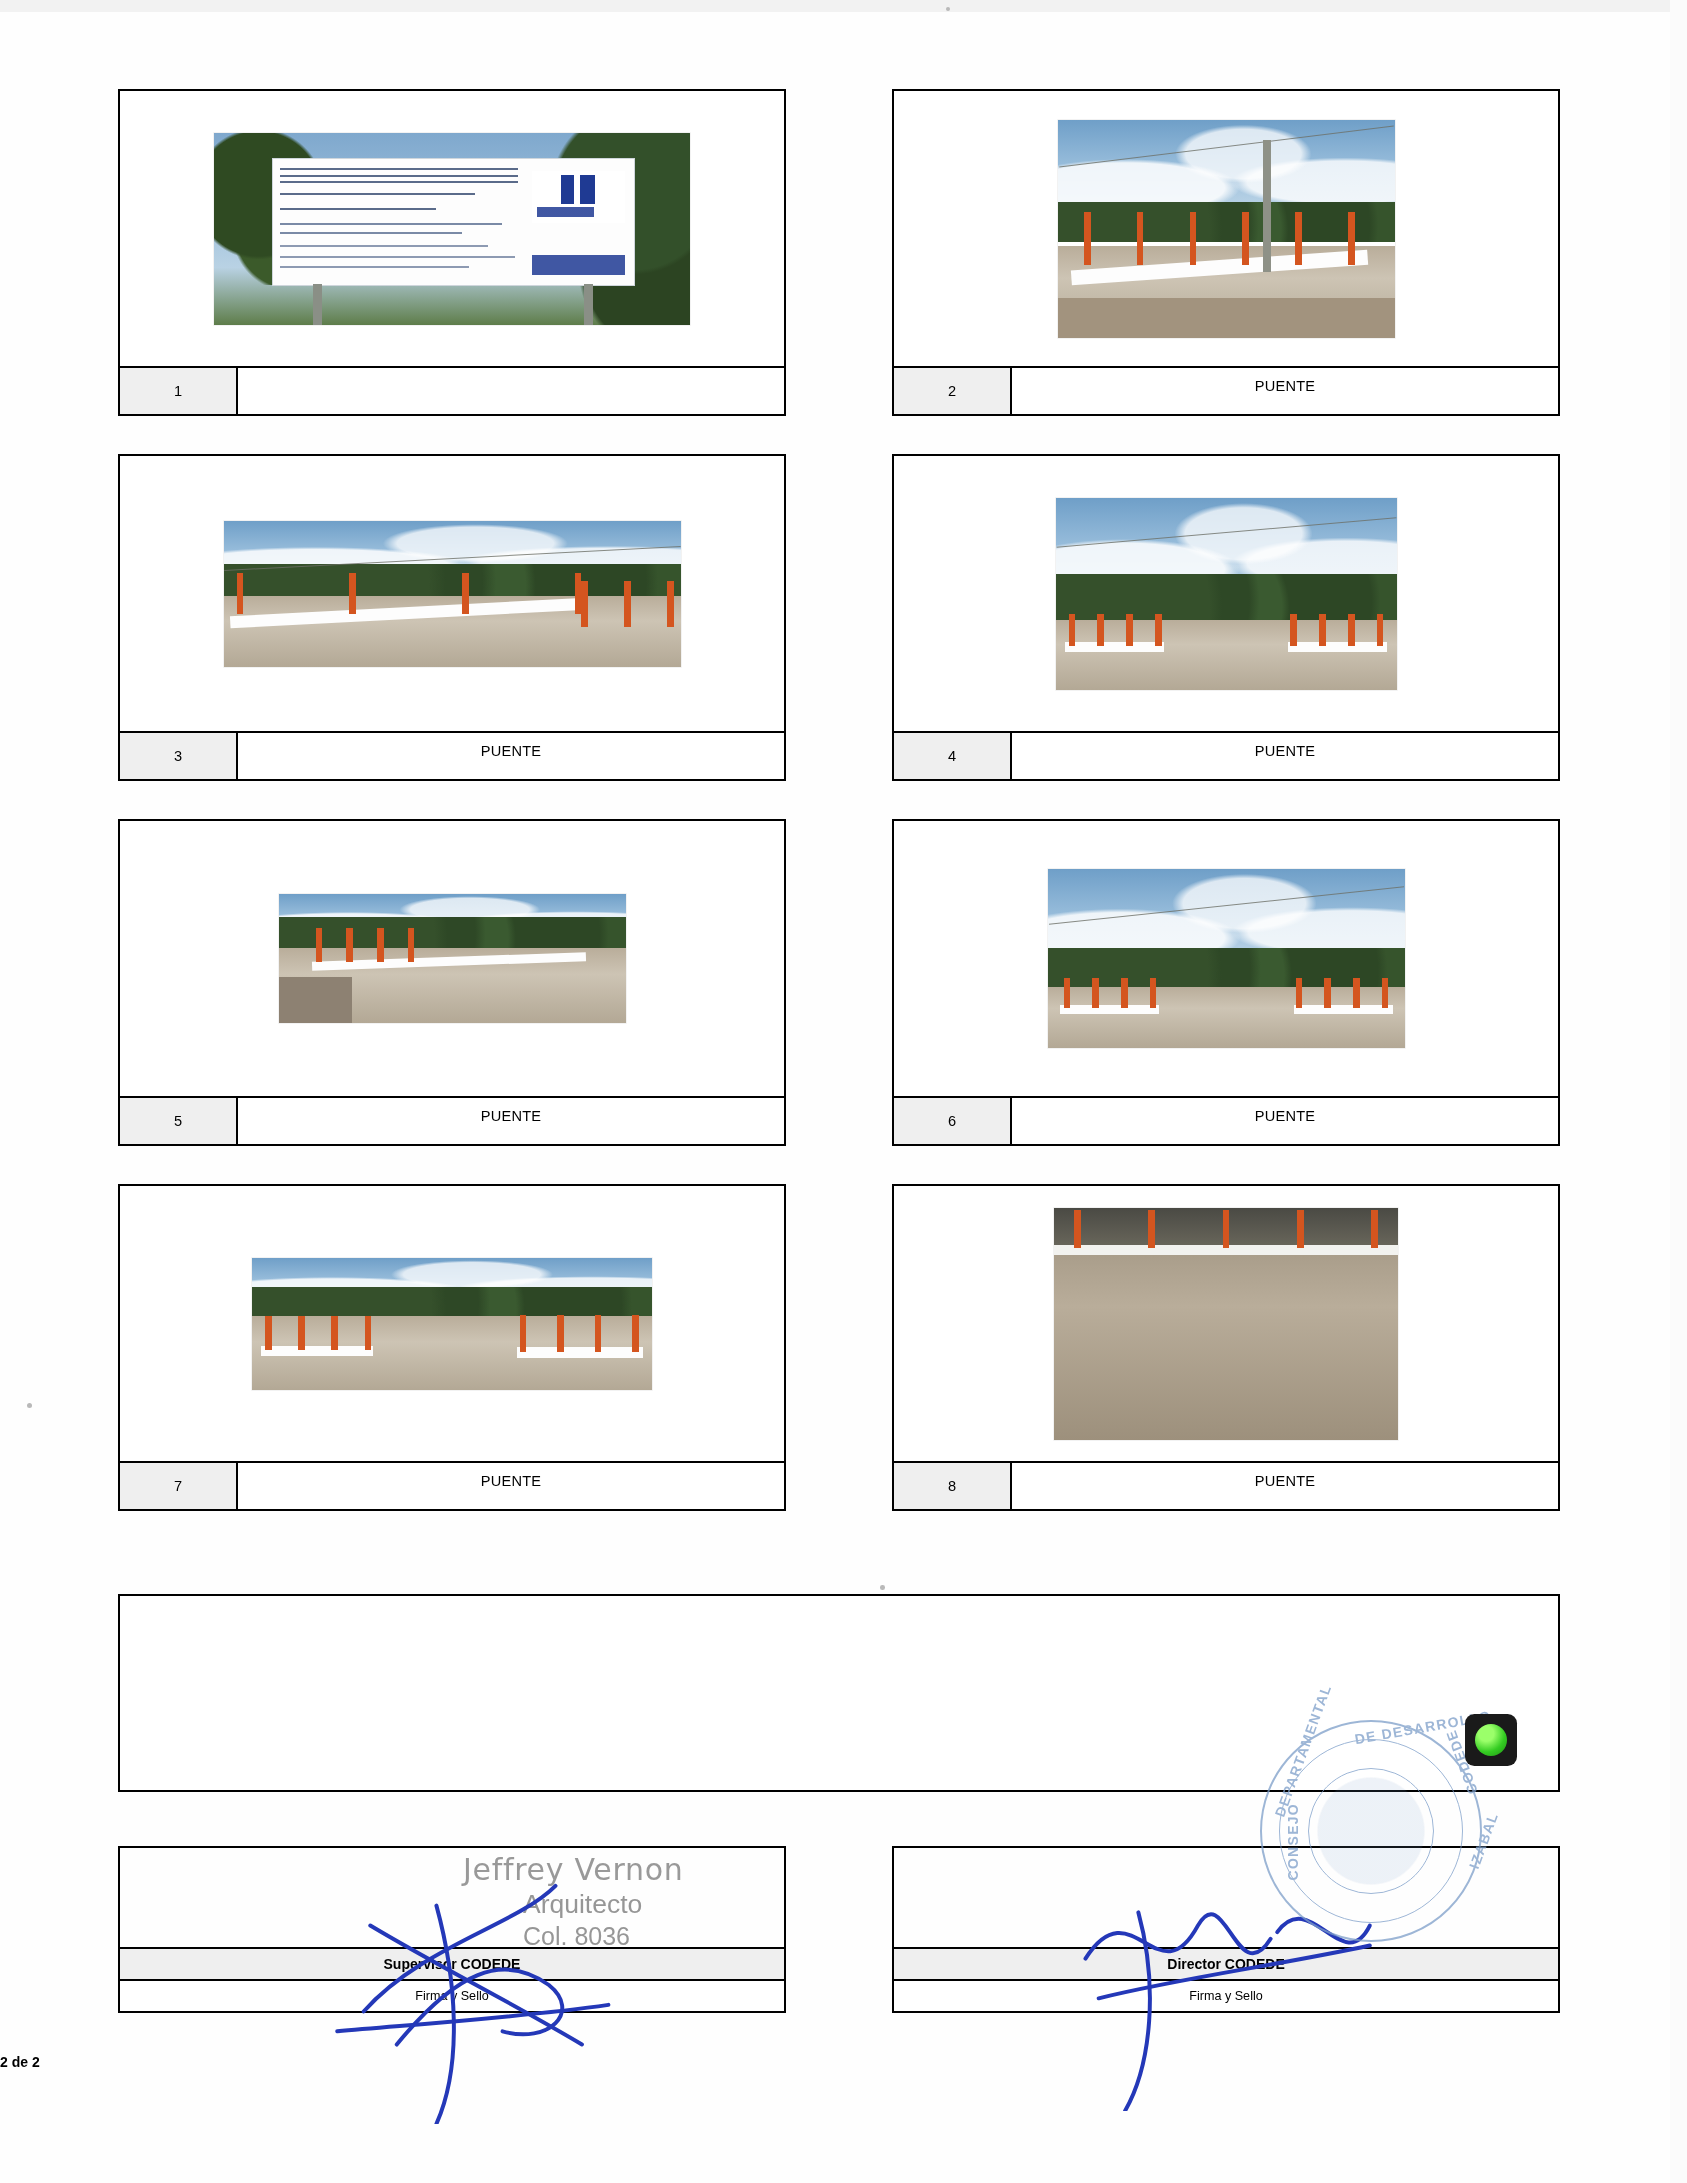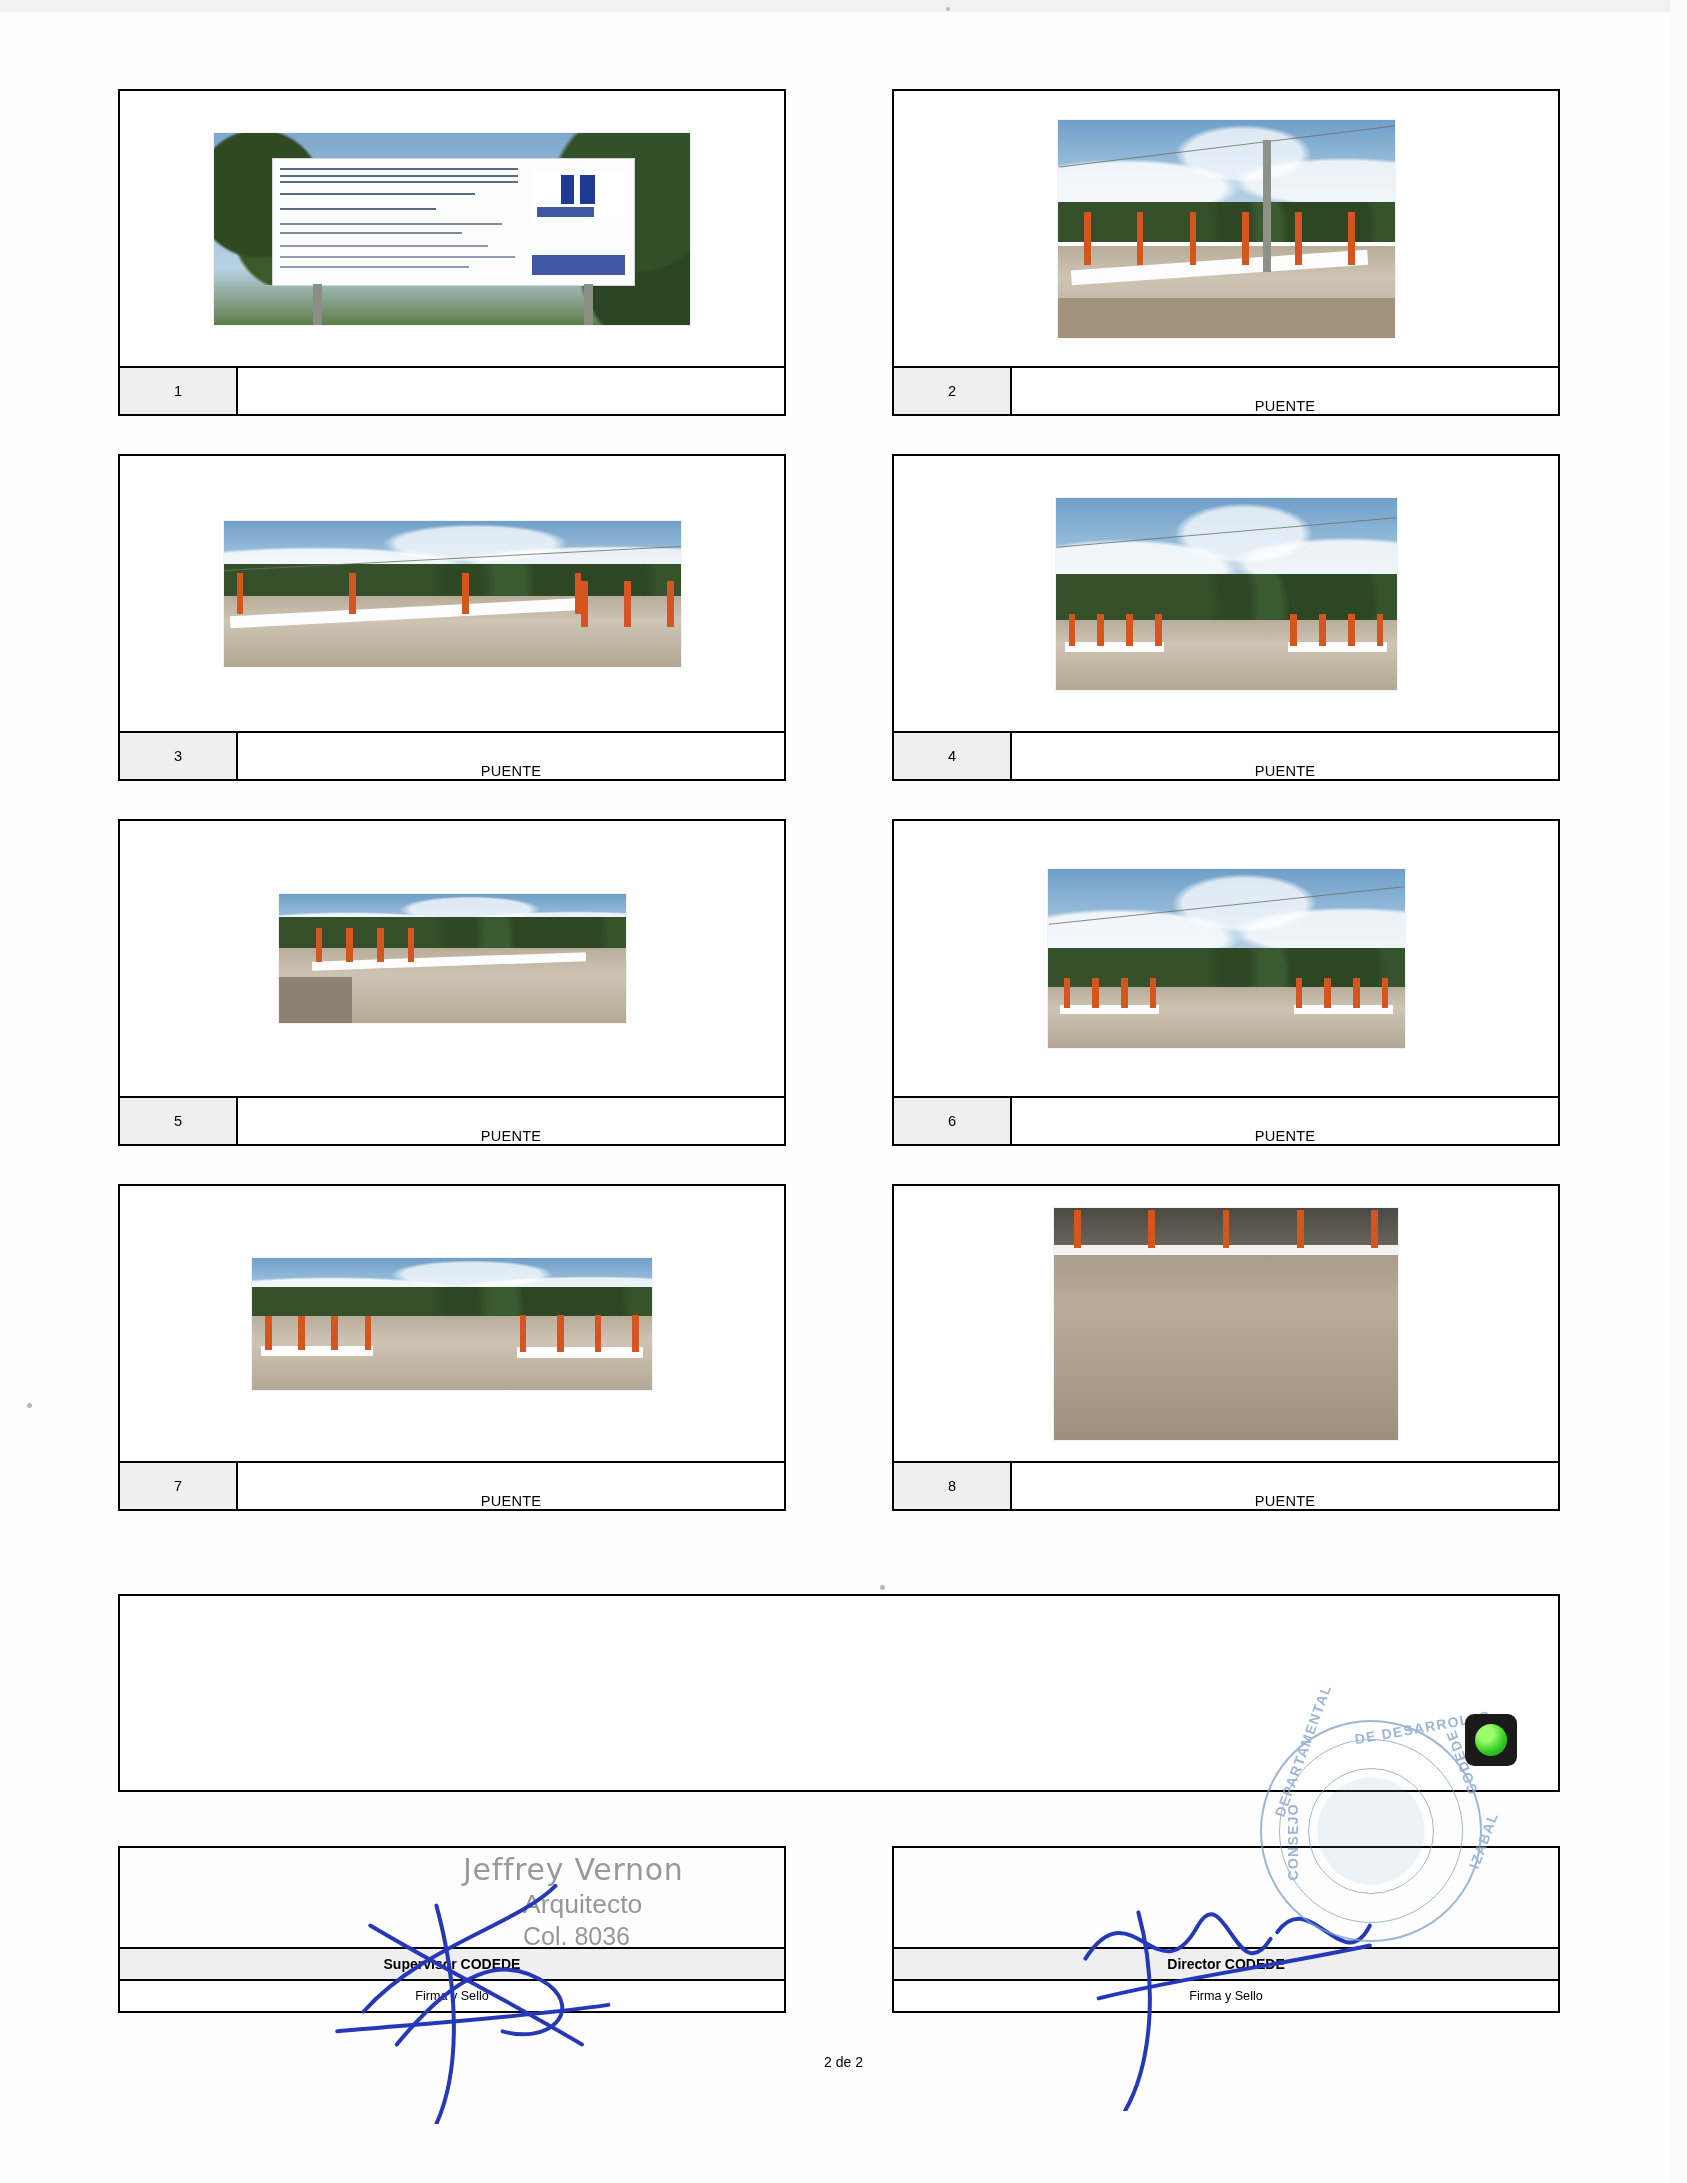--- a/index.html
+++ b/index.html
@@ -82,21 +82,21 @@
     align-items: center;
     justify-content: center;
     font-size: 14.6px;
     background: #efefef;
   }
   .caption-text {
     flex: 1;
     display: flex;
     align-items: flex-end;
     justify-content: center;
-    padding-bottom: 0;
+    padding-bottom: 20px;
     font-size: 14.6px;
     letter-spacing: 0.2px;
   }
   .caption-text.centered {
     align-items: center;
     padding-bottom: 0;
   }
 
   
   .photo {
@@ -205,22 +205,22 @@
     border-top: 2px solid #000;
     height: 30px;
     display:flex; align-items:center; justify-content:center;
     font-size: 12.6px; background:#ffffff;
   }
 
   .page-footer {
     position: absolute;
     left: 0; right: 0;
     top: 2054px;
-    text-align: center;
     font-size: 14px;
+    font-weight: bold;
   }
 
   
   .hand-name {
     position: absolute;
     left: 463px; top: 1852px;
     color: #737373;
     font-size: 30px;
     font-family: "DejaVu Sans", sans-serif;
     opacity: .72;

